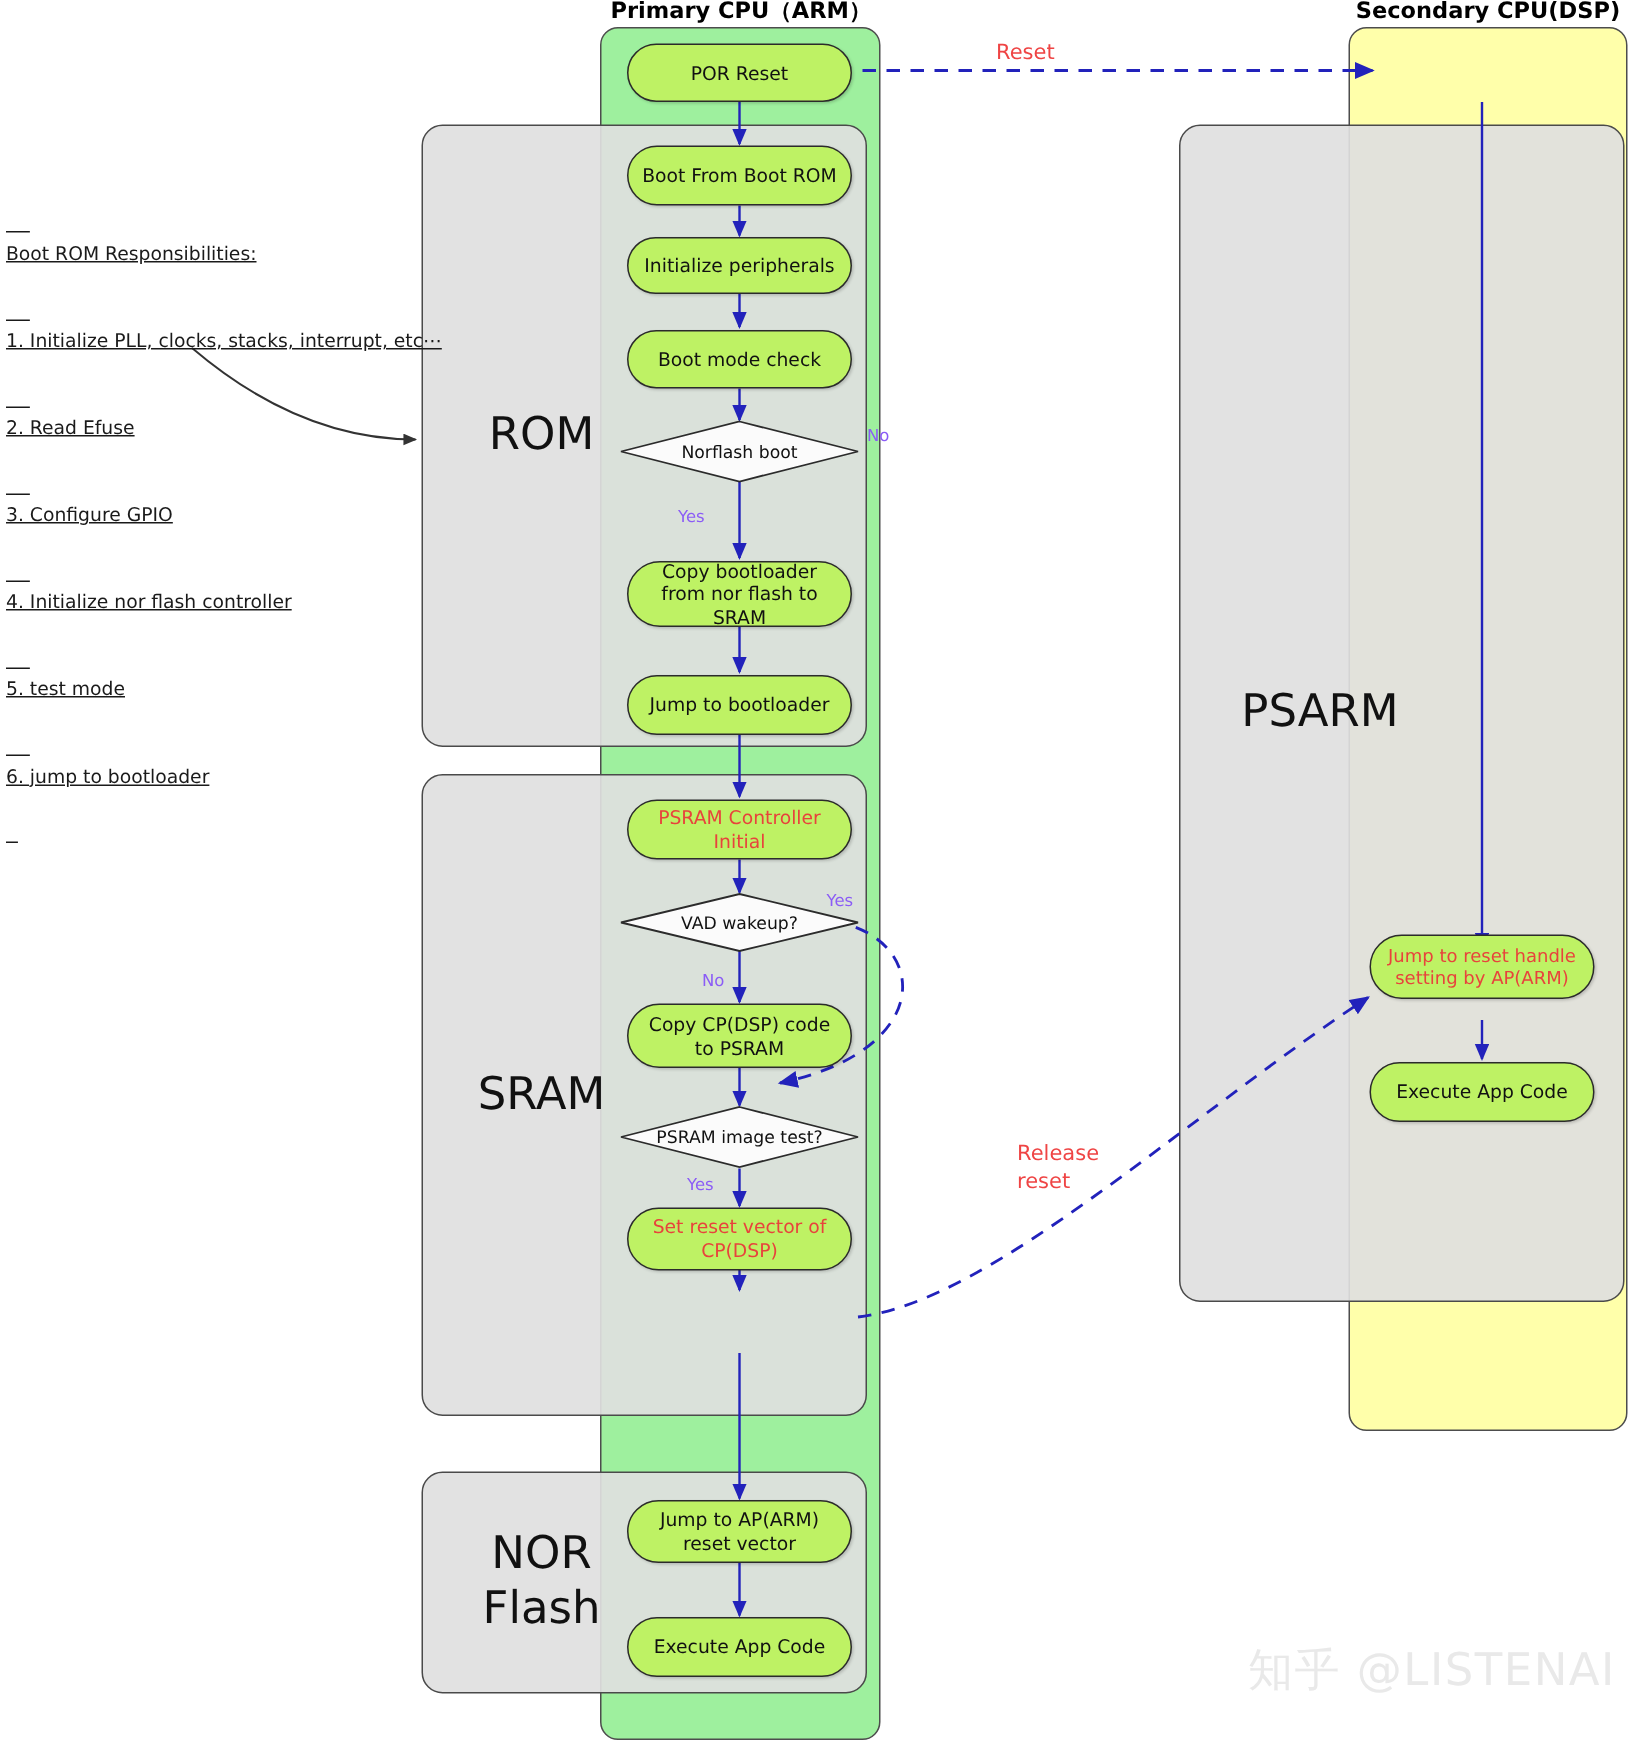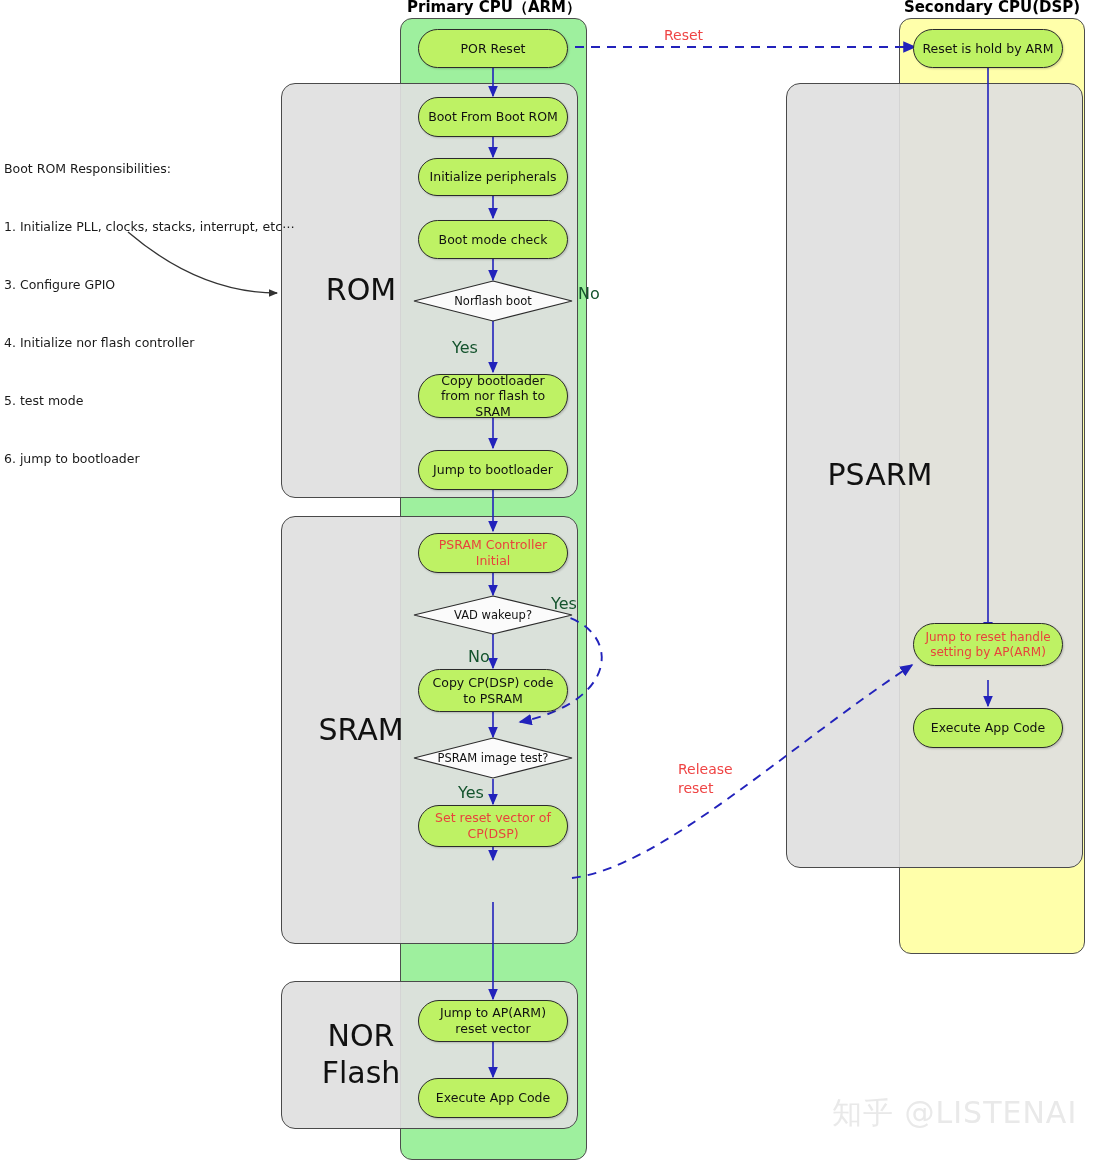--- a/index.html
+++ b/index.html
@@ -85,40 +85,41 @@
     transform:translateY(-50%);
     text-align:center;
     font-size:11.5px;
     color:#111;
     pointer-events:none;
   }
 
   
   .edgelabel{
     position:absolute;
-    font-size:16px;
-    color:#14532d;
+    font-size:11px;
+    color:#8b5cf6;
     white-space:nowrap;
   }
   .bluelabel{
     position:absolute;
     font-size:14px;
     color:#ef4444;
     white-space:nowrap;
     text-align:left;
     line-height:1.35;
   }
 
   
   .note{
     position:absolute;
     font-size:12.5px;
     color:#1a1a1a;
     line-height:1.55;
     white-space:pre;
+    text-decoration:underline;
   }
 
   
   #edges{position:absolute;left:0;top:0;width:1100px;height:1164px;pointer-events:none;}
 
   
   .watermark{
     position:absolute;
     font-size:30px;
     color:#e9e9e9;
@@ -195,20 +196,21 @@
       <line x1="988" y1="68" x2="988" y2="632" marker-end="url(#arrB)"></line>
       <line x1="988" y1="680" x2="988" y2="706" marker-end="url(#arrB)"></line>
     </g>
 
     <path d="M 128 232 C 175 272, 225 293, 277 293" stroke="#333" stroke-width="1.3" fill="none" marker-end="url(#arrK)"></path>
   </svg>
 
   <div class="note" style="left:4px;top:120px;">
     <div>Boot ROM Responsibilities:</div>
     <div>1. Initialize PLL, clocks, stacks, interrupt, etc⋯</div>
+    <div>2. Read Efuse</div>
     <div>3. Configure GPIO</div>
     <div>4. Initialize nor flash controller</div>
     <div>5. test mode</div>
     <div>6. jump to bootloader</div>
   </div>
 
   <div class="node" style="left:418px;top:29px;width:150px;height:39px;">POR Reset</div>
 
   <div class="node" style="left:418px;top:97px;width:150px;height:40px;">Boot From Boot ROM</div>
 
@@ -245,21 +247,20 @@
     <div class="dlabel">PSRAM image test?</div>
   </div>
 
   <div class="node red" style="left:418px;top:805px;width:150px;height:42px;">Set reset vector of CP(DSP)</div>
 
 
   <div class="node" style="left:418px;top:1000px;width:150px;height:42px;">Jump to AP(ARM) reset vector</div>
 
   <div class="node" style="left:418px;top:1078px;width:150px;height:40px;">Execute App Code</div>
 
-  <div class="node" style="left:913px;top:29px;width:150px;height:39px;">Reset is hold by ARM</div>
 
   <div class="node red small" style="left:913px;top:623px;width:150px;height:43px;">Jump to reset handle setting by AP(ARM)</div>
 
   <div class="node" style="left:913px;top:708px;width:150px;height:40px;">Execute App Code</div>
 
   <div class="edgelabel" style="left:452px;top:338px;">Yes</div>
   <div class="edgelabel" style="left:578px;top:284px;">No</div>
 
   <div class="edgelabel" style="left:551px;top:594px;">Yes</div>
   <div class="edgelabel" style="left:468px;top:647px;">No</div>

